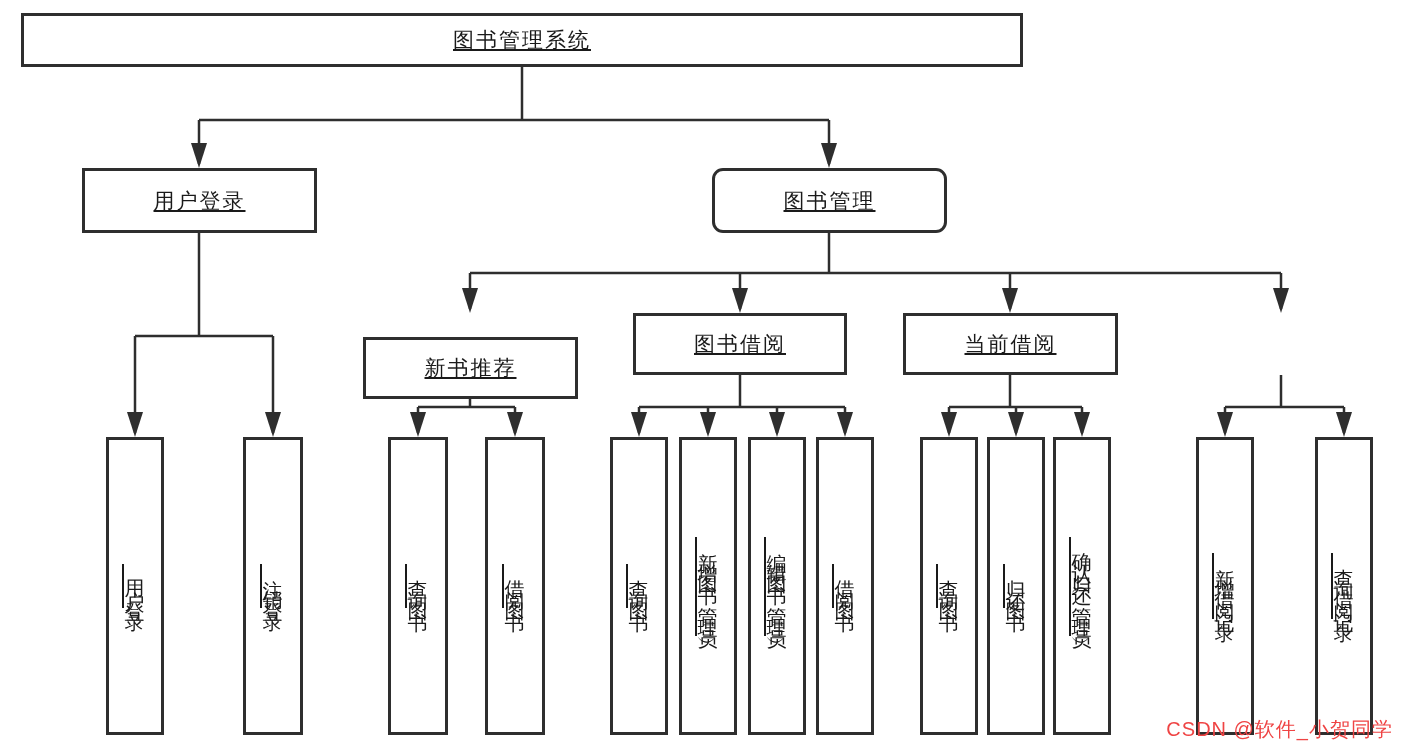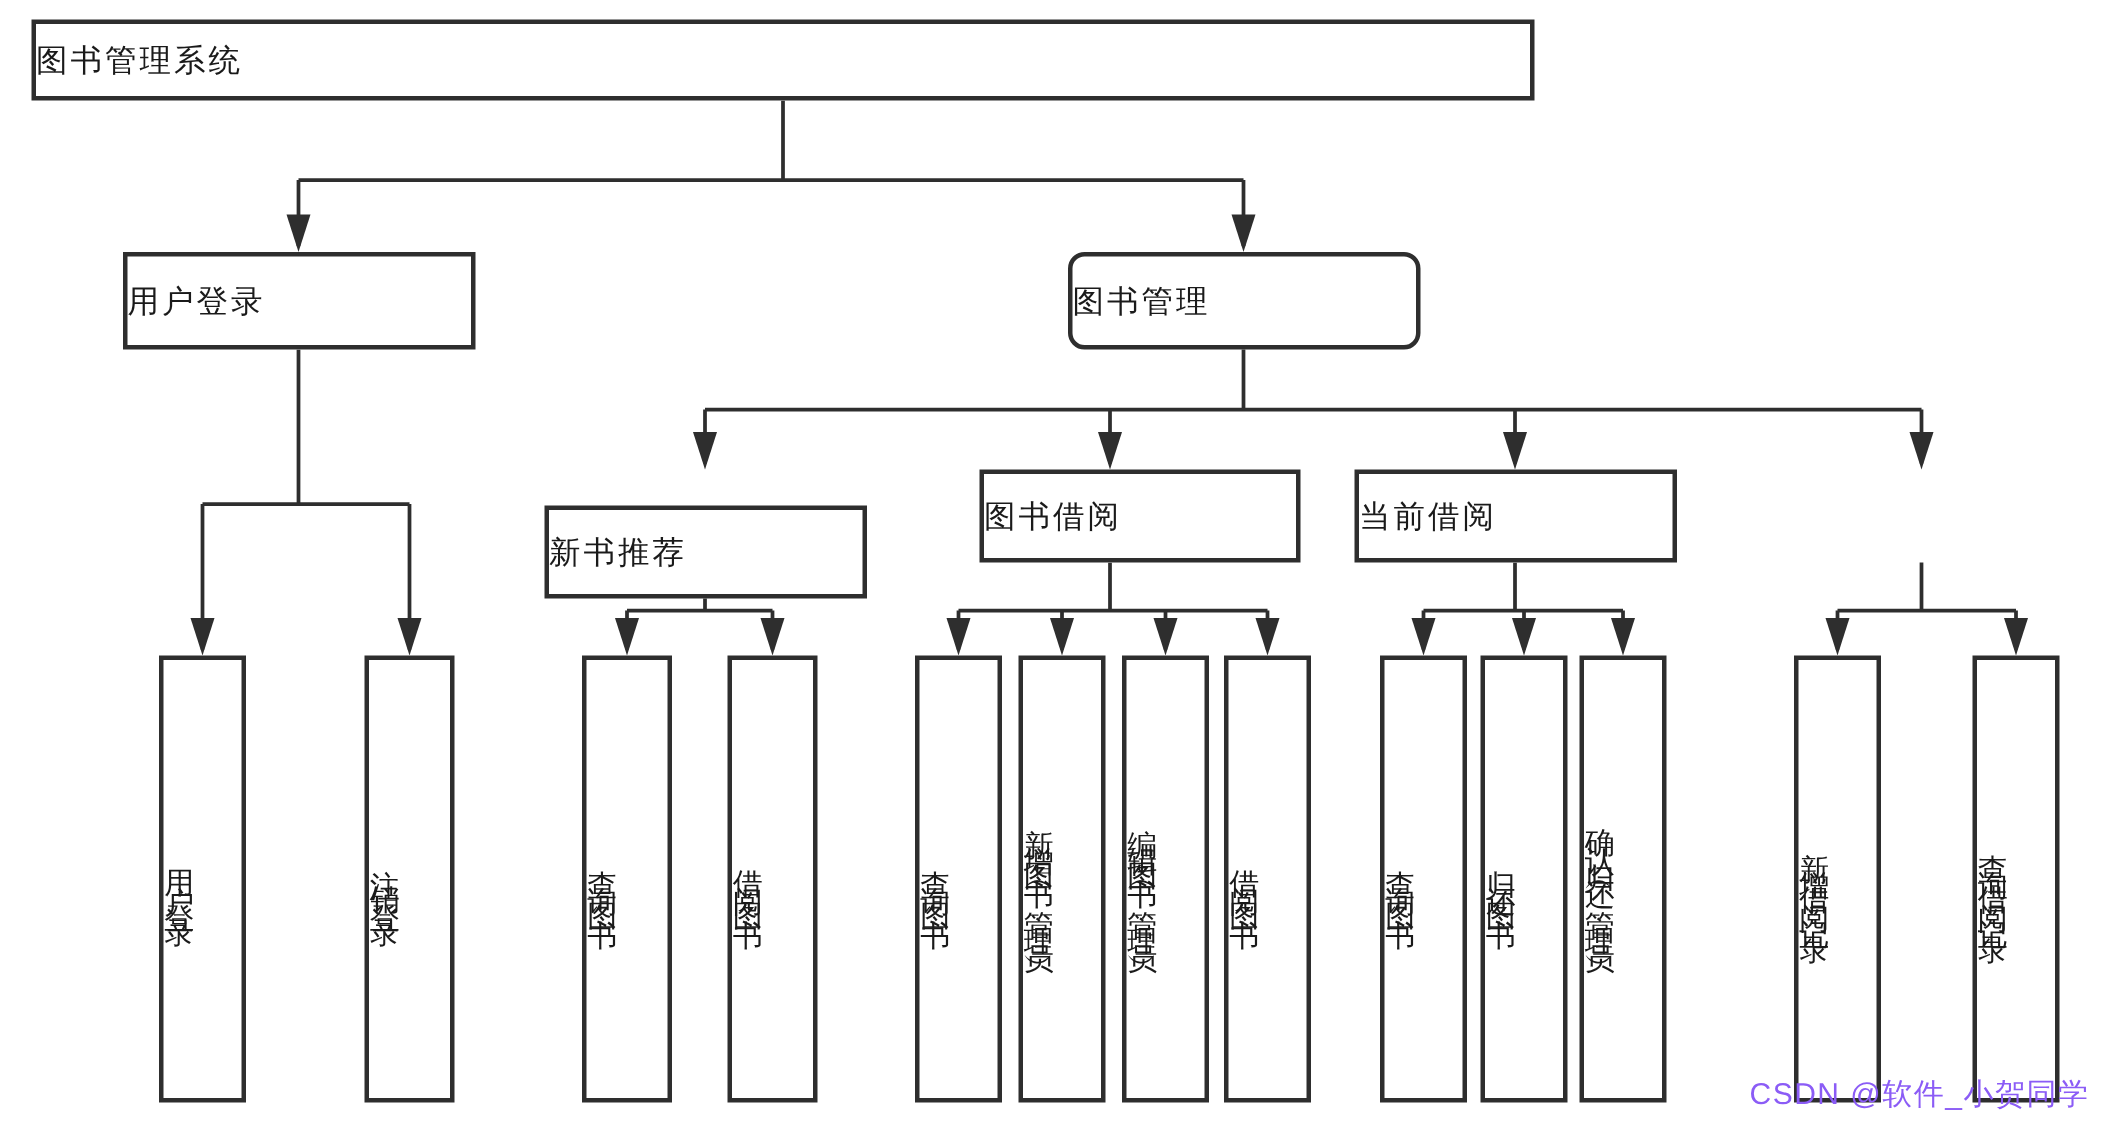--- a/index.html
+++ b/index.html
@@ -1,27 +1,27 @@
 <!DOCTYPE html>
 <html><head>
 <meta charset="utf-8">
 <style>
   html,body{margin:0;padding:0;background:#ffffff;}
   body{width:1405px;height:747px;position:relative;overflow:hidden;
        font-family:"Liberation Sans",sans-serif;color:#1a1a1a;}
   #stage{position:absolute;left:0;top:0;width:1405px;height:747px;}
   #connectors{position:absolute;left:0;top:0;z-index:1;}
   .node{position:absolute;background:#ffffff;border:3px solid #2e2e2e;
-        box-sizing:border-box;display:flex;align-items:center;justify-content:flex-start;
-        z-index:2;}
+        box-sizing:border-box;display:flex;align-items:center;justify-content:center;
+        z-index:2;text-decoration:underline;}
   .hlabel{font-size:21px;letter-spacing:2px;color:#1a1a1a;white-space:nowrap;}
   .vlabel{writing-mode:vertical-rl;text-orientation:mixed;line-height:1;
           font-size:20px;letter-spacing:11px;color:#1a1a1a;}
   #watermark{position:absolute;right:12px;bottom:4px;z-index:3;
-             font-size:20px;color:#8b5cf6;letter-spacing:1px;white-space:nowrap;}
+             font-size:20px;color:#ef4444;letter-spacing:1px;white-space:nowrap;}
 </style>
 </head>
 <body>
 
 <div id="stage">
 
   <svg id="connectors" width="1405" height="747" viewBox="0 0 1405 747">
     <g stroke="#2e2e2e" stroke-width="2.5" fill="none">
 
       <path d="M522 67 V120"></path>
@@ -94,21 +94,21 @@
   <div class="node" style="left:82px;top:168px;width:235px;height:65px;">
     <span class="hlabel">用户登录</span>
   </div>
   <div class="node" style="left:712px;top:168px;width:235px;height:65px;border-radius:11px;">
     <span class="hlabel">图书管理</span>
   </div>
 
   <div class="node" style="left:363px;top:313px;width:215px;height:62px;margin-top:24px;">
     <span class="hlabel">新书推荐</span>
   </div>
-  <div class="node" style="left:633px;top:313px;width:214px;height:62px;margin-left:20px;">
+  <div class="node" style="left:633px;top:313px;width:214px;height:62px;">
     <span class="hlabel">图书借阅</span>
   </div>
   <div class="node" style="left:903px;top:313px;width:215px;height:62px;">
     <span class="hlabel">当前借阅</span>
   </div>
 
   <div class="node" style="left:106px;top:437px;width:58px;height:298px;">
     <span class="vlabel">用户登录</span>
   </div>
   <div class="node" style="left:243px;top:437px;width:60px;height:298px;">

